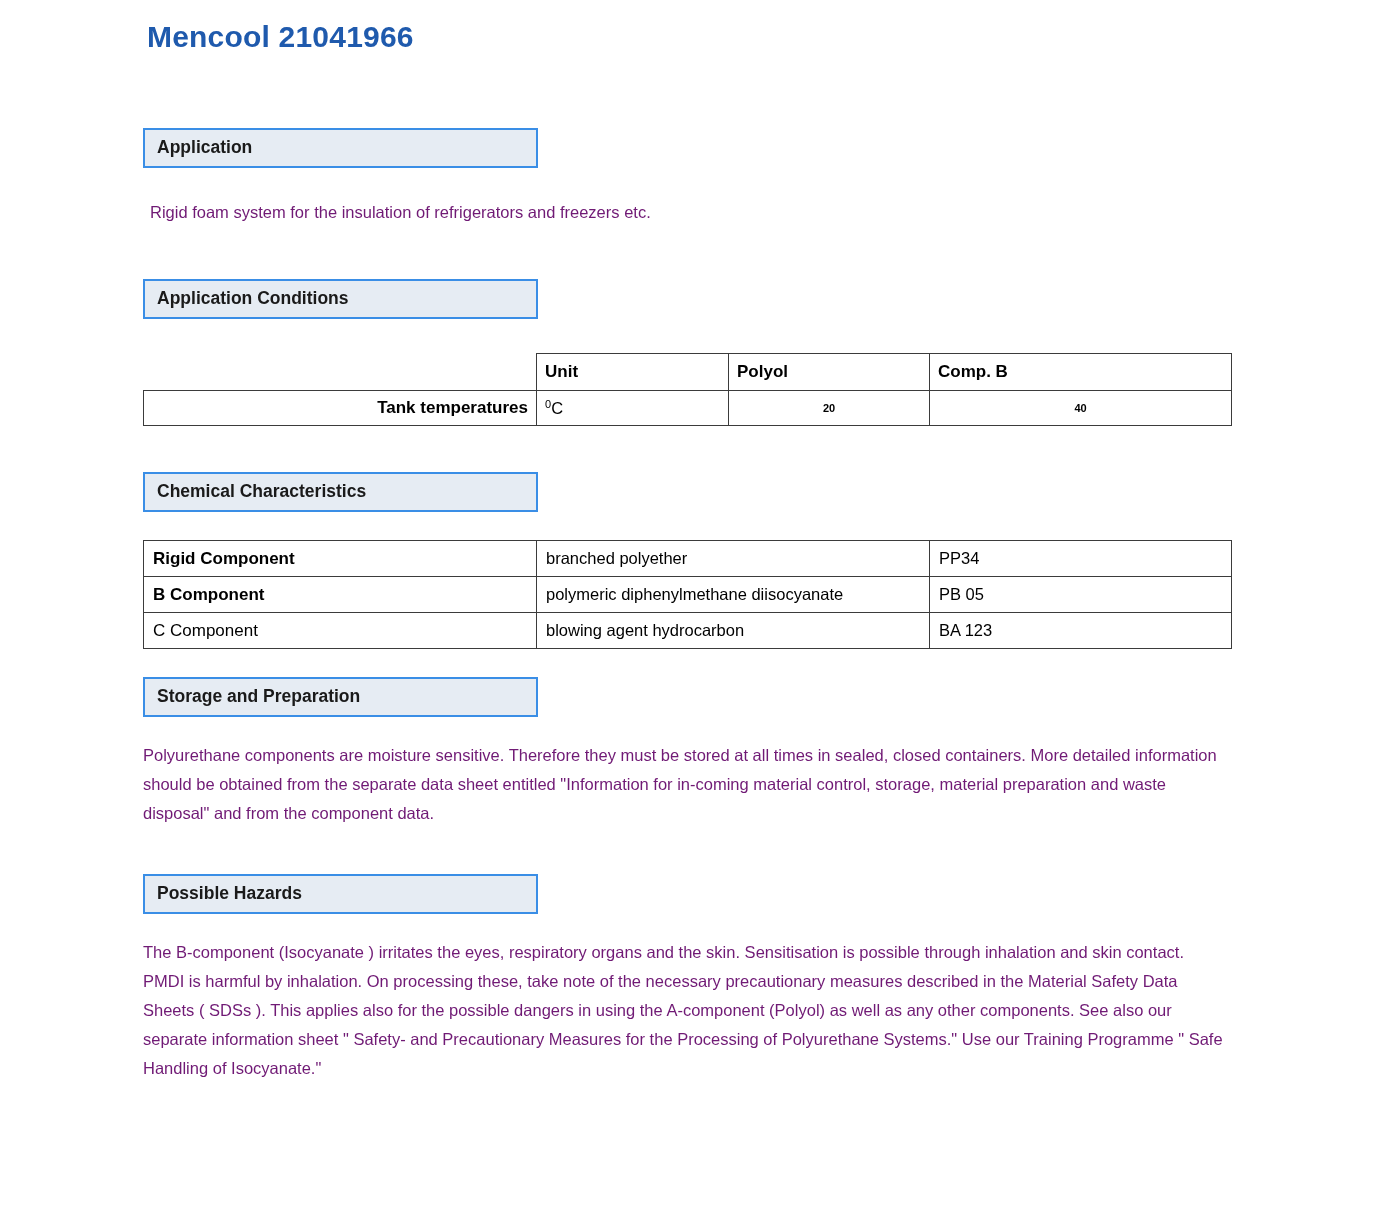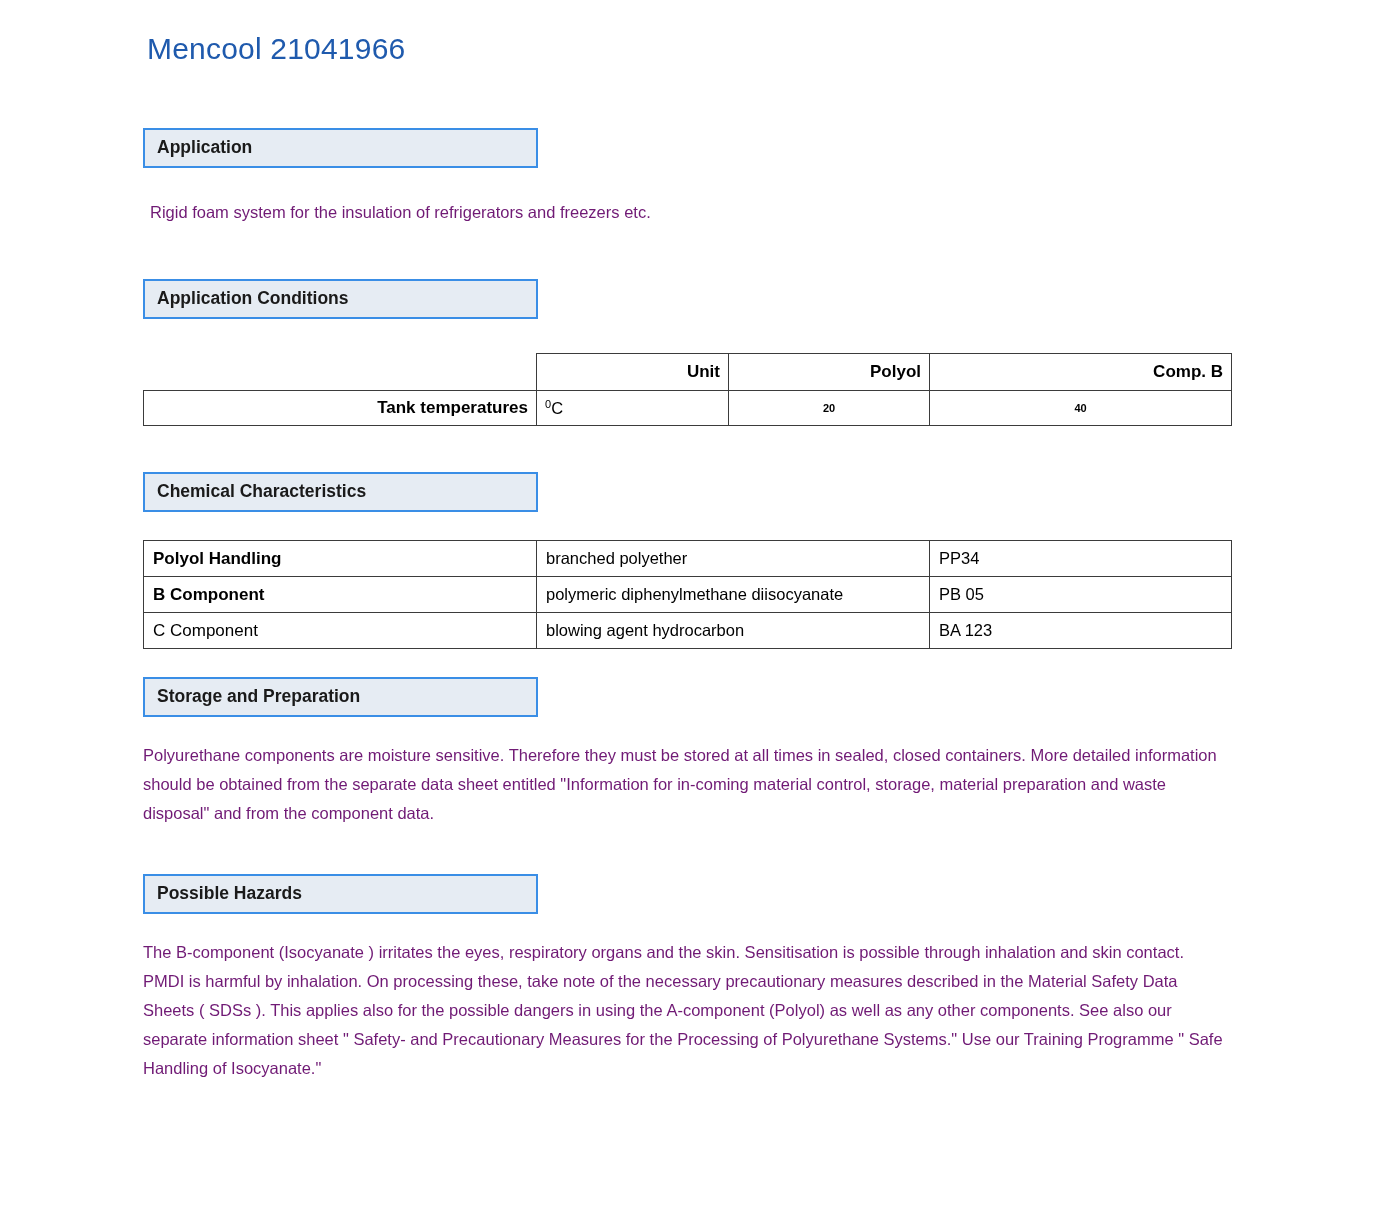--- a/index.html
+++ b/index.html
@@ -16,23 +16,23 @@
   }
   .page {
     position: relative;
     width: 1400px;
     height: 1216px;
     box-sizing: border-box;
   }
   .doc-title {
     position: absolute;
     left: 147px;
-    top: 32px;
+    top: 20px;
     font-size: 30px;
-    font-weight: normal;
+    font-weight: bold;
     color: #1f5aad;
     letter-spacing: 0.2px;
     white-space: nowrap;
   }
   .content {
     position: absolute;
     left: 143px;
     top: 128px;
     width: 1090px;
   }
@@ -83,21 +83,21 @@
     width: 1088px;
   }
   #app-cond-table col.c0 { width: 393px; }
   #app-cond-table col.c1 { width: 192px; }
   #app-cond-table col.c2 { width: 201px; }
   #app-cond-table col.c3 { width: 302px; }
   #app-cond-table .corner {
     border: none;
   }
   #app-cond-table thead th {
-    text-align: right;
+    text-align: left;
     font-weight: bold;
     height: 30px;
     font-size: 17px;
   }
   #app-cond-table tbody td {
     height: 28px;
   }
   #app-cond-table tbody td.rowlabel {
     font-weight: bold;
     text-align: right;
@@ -199,21 +199,21 @@
     <div class="sp-28"></div>
 
     <table class="dt" id="chem-table">
       <colgroup>
         <col class="c0">
           <col class="c1">
           <col class="c2">
       </colgroup>
       <tbody>
         <tr>
-          <td class="name-b">Polyol Handling</td>
+          <td class="name-b">Rigid Component</td>
           <td>branched polyether</td>
           <td>PP34</td>
         </tr>
         <tr>
           <td class="name-b">B Component</td>
           <td>polymeric diphenylmethane diisocyanate</td>
           <td>PB 05</td>
         </tr>
         <tr>
           <td class="name-n">C Component</td>

